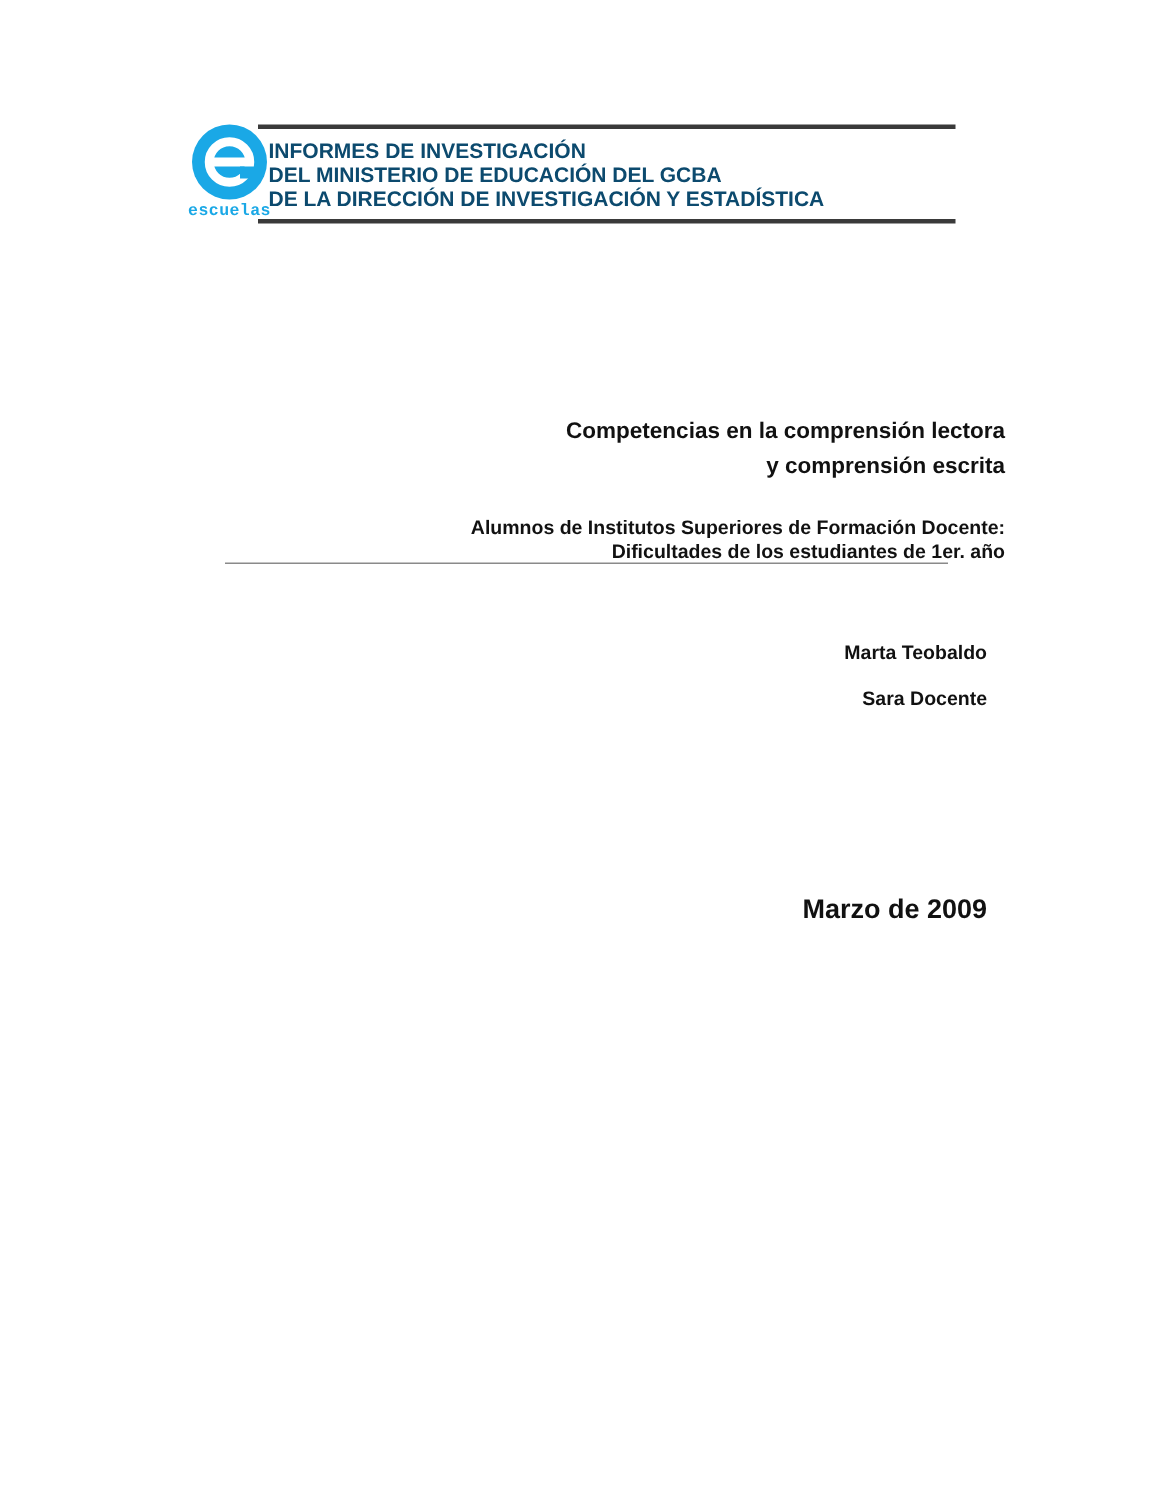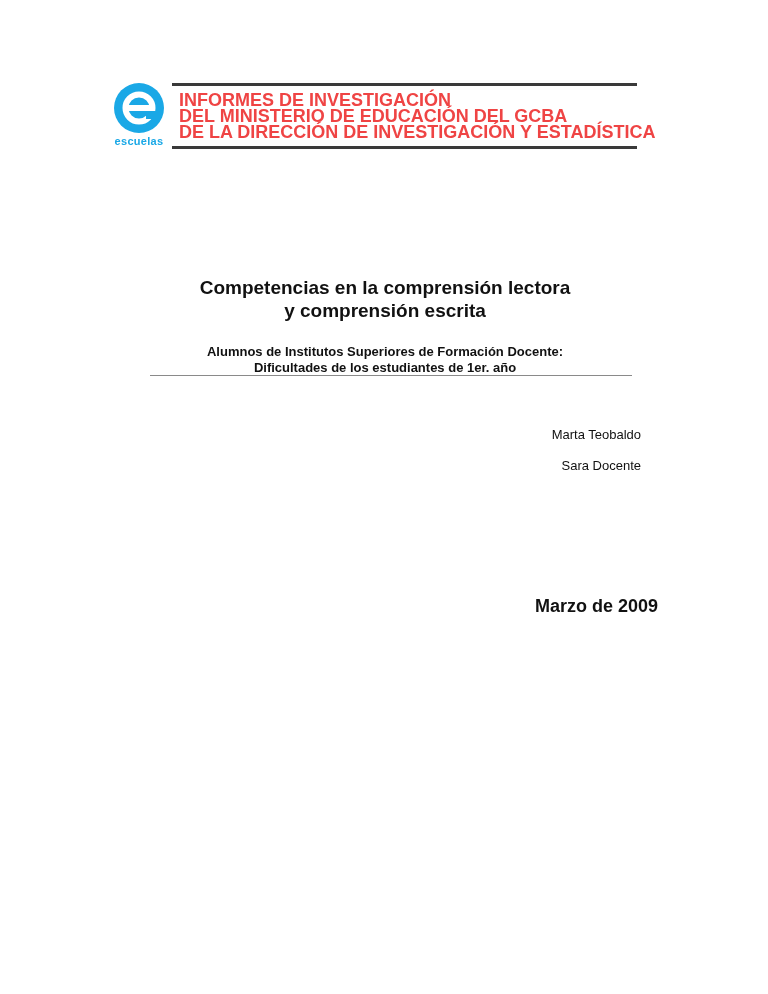--- a/index.html
+++ b/index.html
@@ -1,28 +1,28 @@
 <!DOCTYPE html>
 <html><head>
 <meta charset="utf-8">
 <style>
   html, body { margin: 0; padding: 0; background: #ffffff; }
   body { width: 768px; height: 994px; position: relative; overflow: hidden;
          font-family: "Liberation Sans", sans-serif; color: #111; }
   .abs { position: absolute; }
-  .logo { left: 106px; top: 82px; width: 66px; height: 78px; }
+  .logo { left: 120px; top: 82px; width: 66px; height: 78px; font-family: Liberation Mono, monospace; }
   .logo-word { position: absolute; left: 0; top: 53px; width: 66px; text-align: center;
                font-size: 11px; font-weight: bold; color: #1aa8e6; letter-spacing: 0.3px; }
   .rule-top { left: 172px; top: 83px; width: 465px; height: 3px; background: #3a3a3a; }
   .rule-bot { left: 172px; top: 146px; width: 465px; height: 3px; background: #3a3a3a; }
-  .header-text { left: 179px; top: 92px; font-size: 18px; font-weight: bold; line-height: 16px; color: #ef4444; }
-  .title { left: 100px; width: 570px; top: 276px; text-align: center; font-size: 19px; font-weight: bold; line-height: 23px; }
-  .subtitle { left: 100px; width: 570px; top: 344px; text-align: center; font-size: 13px; font-weight: bold; line-height: 15.5px; }
+  .header-text { left: 179px; top: 92px; font-size: 14px; font-weight: bold; line-height: 16px; color: #0c4a6e; }
+  .title { left: 100px; width: 570px; top: 276px; text-align: right; font-size: 15px; font-weight: bold; line-height: 23px; }
+  .subtitle { left: 100px; width: 570px; top: 344px; text-align: right; font-size: 13px; font-weight: bold; line-height: 15.5px; }
   .sub-rule { left: 150px; top: 375px; width: 482px; height: 1px; background: #8a8a8a; }
-  .author { right: 127px; font-size: 13px; font-weight: normal; text-align: right; }
+  .author { right: 110px; font-size: 13px; font-weight: bold; text-align: right; }
   .a1 { top: 427px; }
   .a2 { top: 458px; }
   .date { right: 110px; top: 596px; font-size: 18px; font-weight: bold; }
 </style>
 </head>
 <body>
 
 <div class="abs logo">
   <svg width="66" height="54" viewBox="0 0 66 54">
     <circle cx="33" cy="26" r="25" fill="#1aa8e6"></circle>

